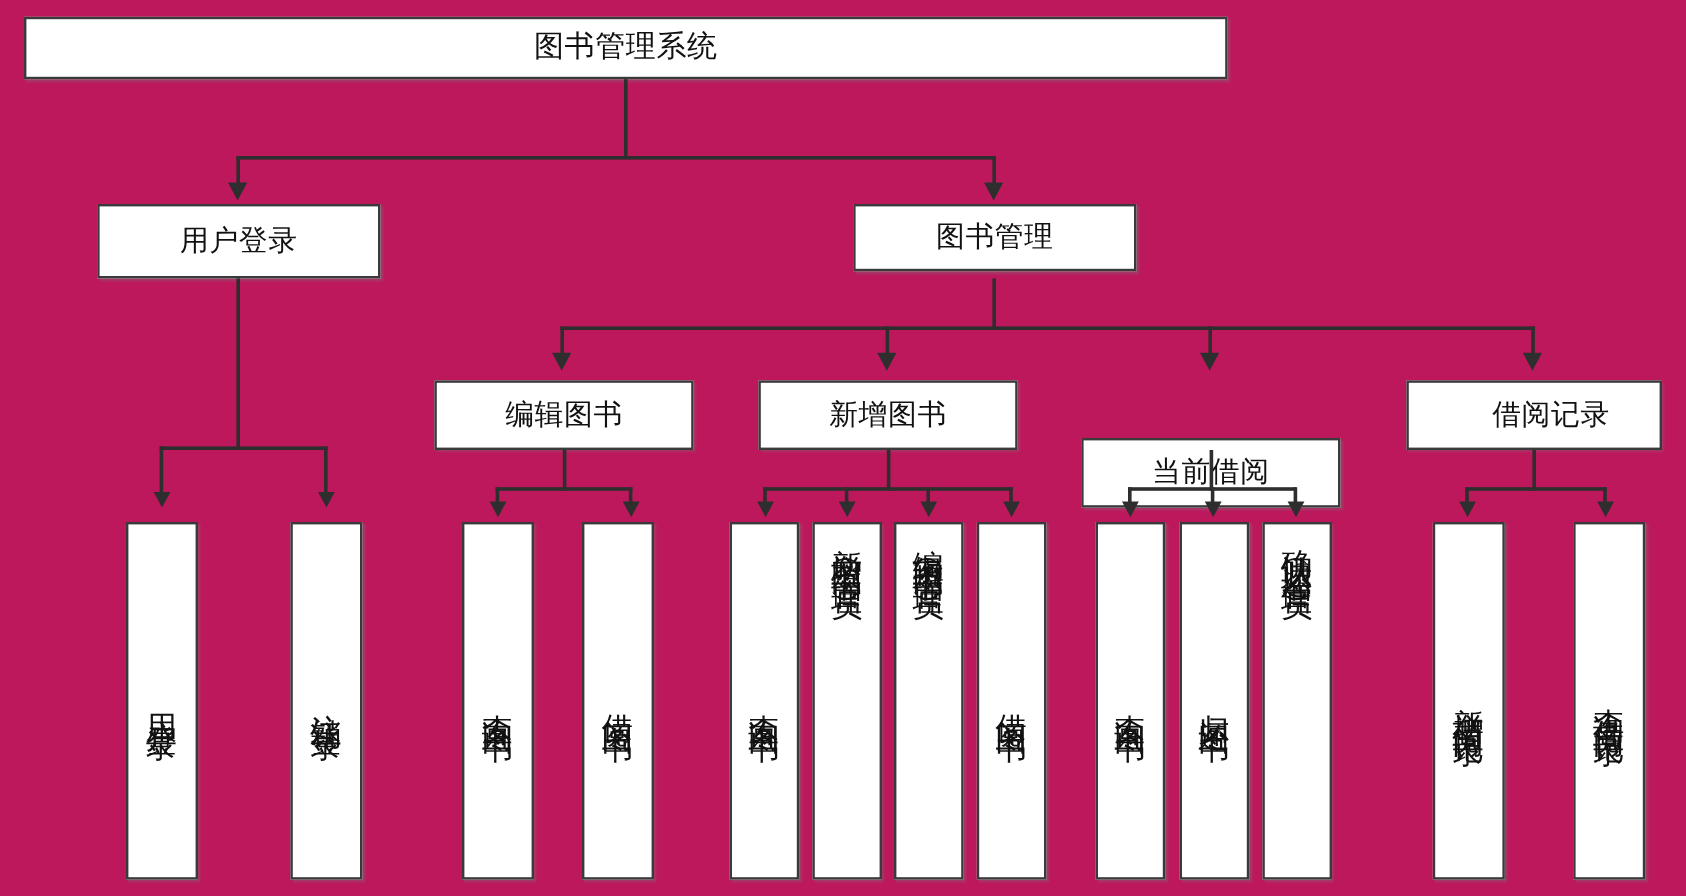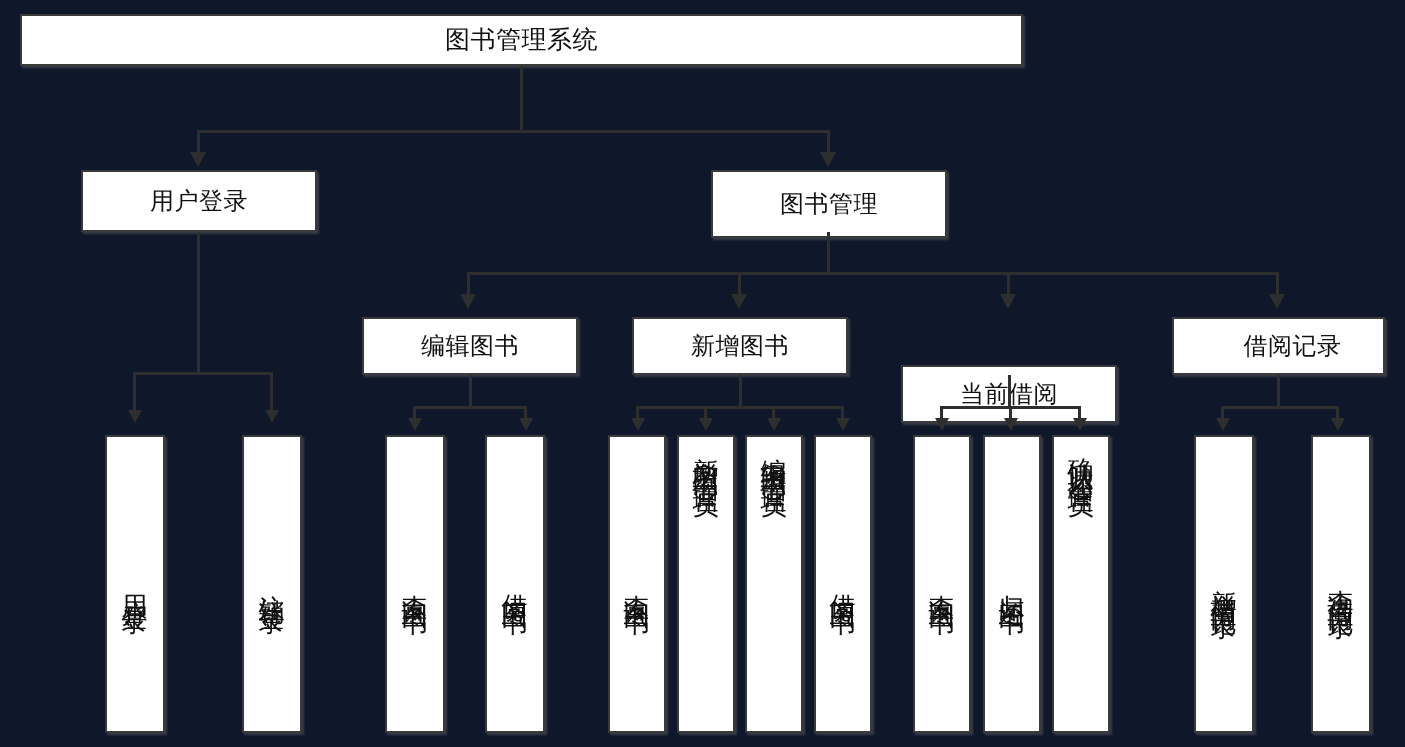--- a/index.html
+++ b/index.html
@@ -4,21 +4,21 @@
 <style>
   html, body {
     margin: 0;
     padding: 0;
     background: #ffffff;
   }
   #canvas {
     position: relative;
     width: 1405px;
     height: 747px;
-    background: #0f172a;
+    background: #be185d;
     overflow: hidden;
     font-family: "Liberation Sans", "DejaVu Sans", sans-serif;
   }
   .node {
     position: absolute;
     box-sizing: border-box;
     background: #ffffff;
     border: 2px solid #3a3a3a;
     box-shadow: 2px 2px 2px rgba(120,120,120,0.38);
     display: flex;
@@ -101,21 +101,21 @@
   <div class="line vline" style="left:520px; top:66px; width:3px; height:66px;"></div>
   <div class="line hline" style="left:197px; top:130px; width:632px; height:3px;"></div>
   <div class="line vline" style="left:197px; top:130px; width:3px; height:24px;"></div>
   <div class="arrow" style="left:190px; top:152px;"></div>
   <div class="line vline" style="left:827px; top:130px; width:3px; height:24px;"></div>
   <div class="arrow" style="left:820px; top:152px;"></div>
 
   <div class="node horizontal" style="left:81px; top:170px; width:236px; height:62px;">
     <span class="label">用户登录</span>
   </div>
-  <div class="node horizontal" style="left:711px; top:170px; width:236px; height:68px;">
+  <div class="node horizontal" style="left:711px; top:170px; width:236px; height:56px;">
     <span class="label">图书管理</span>
   </div>
 
   <div class="line vline" style="left:197px; top:232px; width:3px; height:142px;"></div>
   <div class="line hline" style="left:133px; top:372px; width:140px; height:3px;"></div>
   <div class="line vline" style="left:133px; top:372px; width:3px; height:40px;"></div>
   <div class="arrow small" style="left:128px; top:410px;"></div>
   <div class="line vline" style="left:270px; top:372px; width:3px; height:40px;"></div>
   <div class="arrow small" style="left:265px; top:410px;"></div>
 

